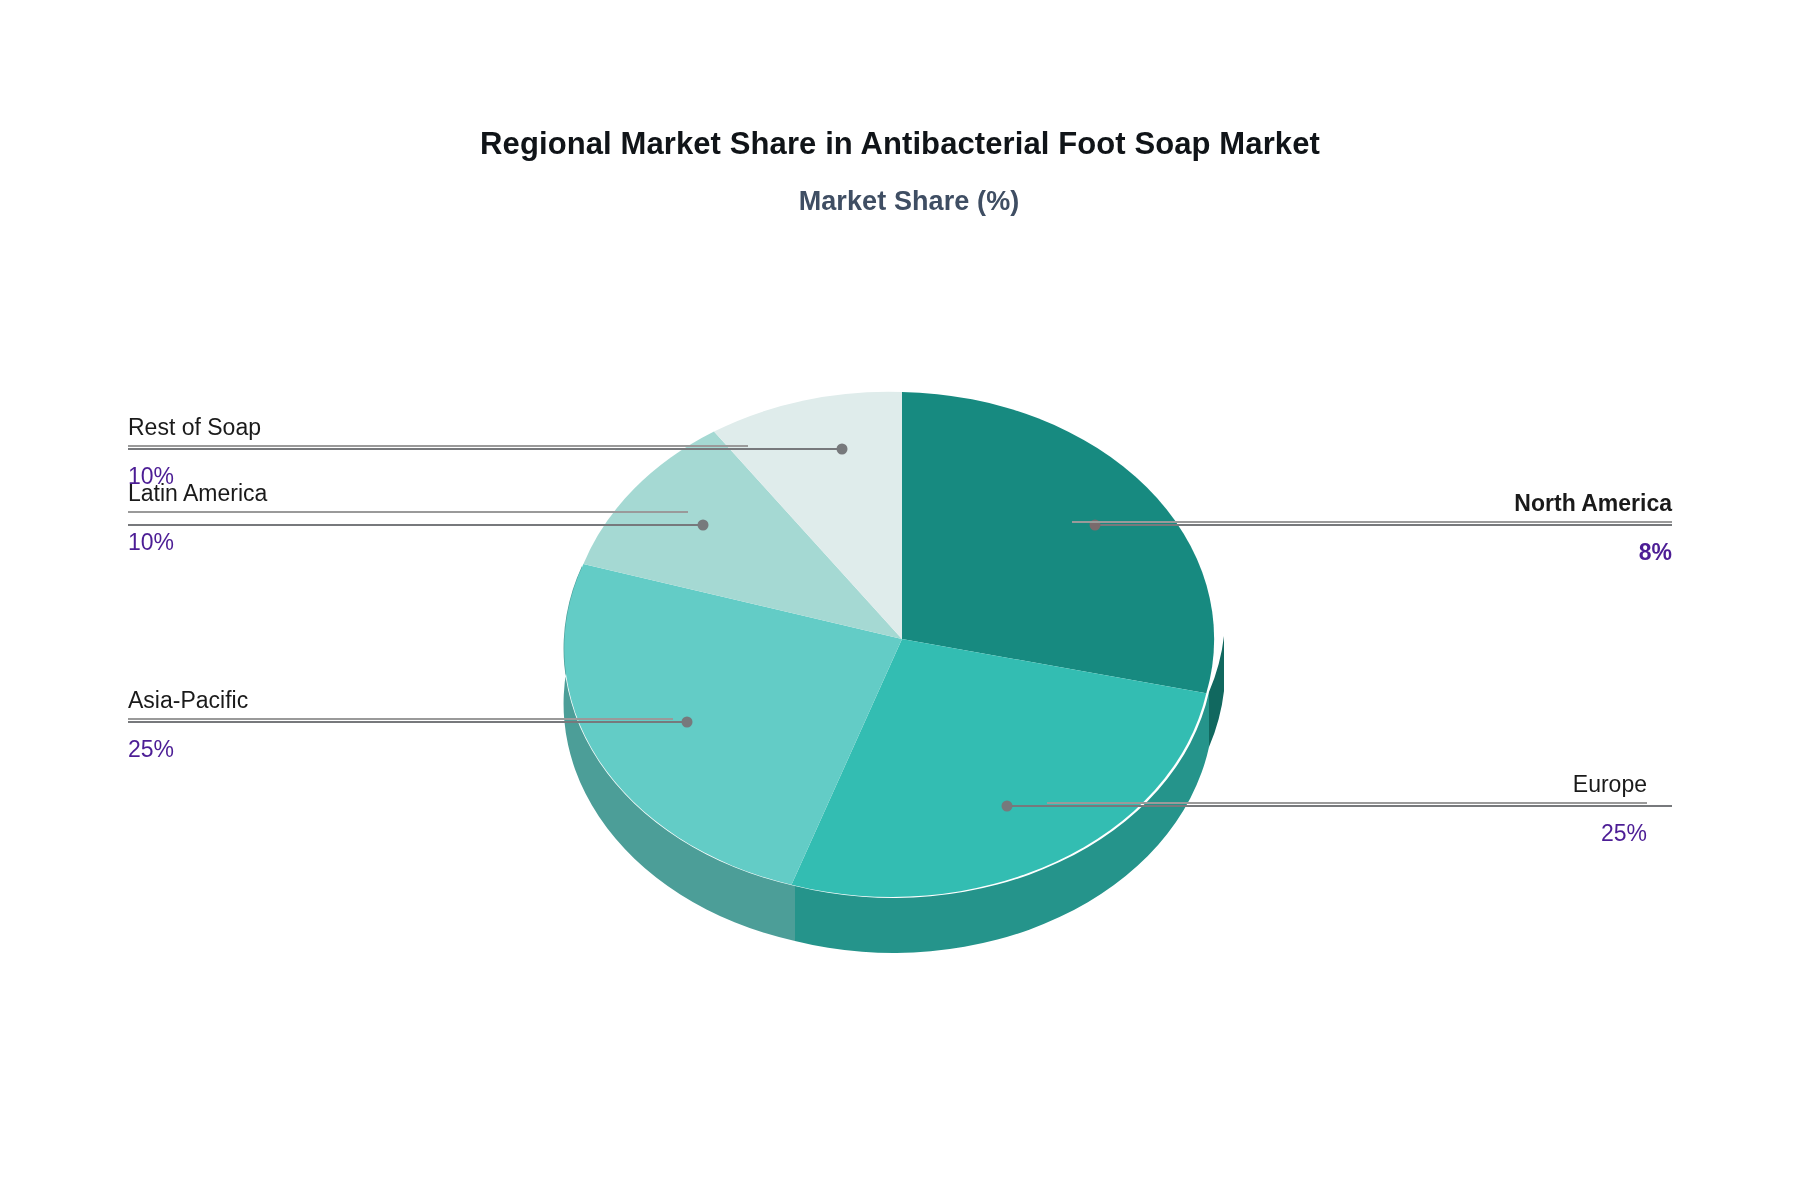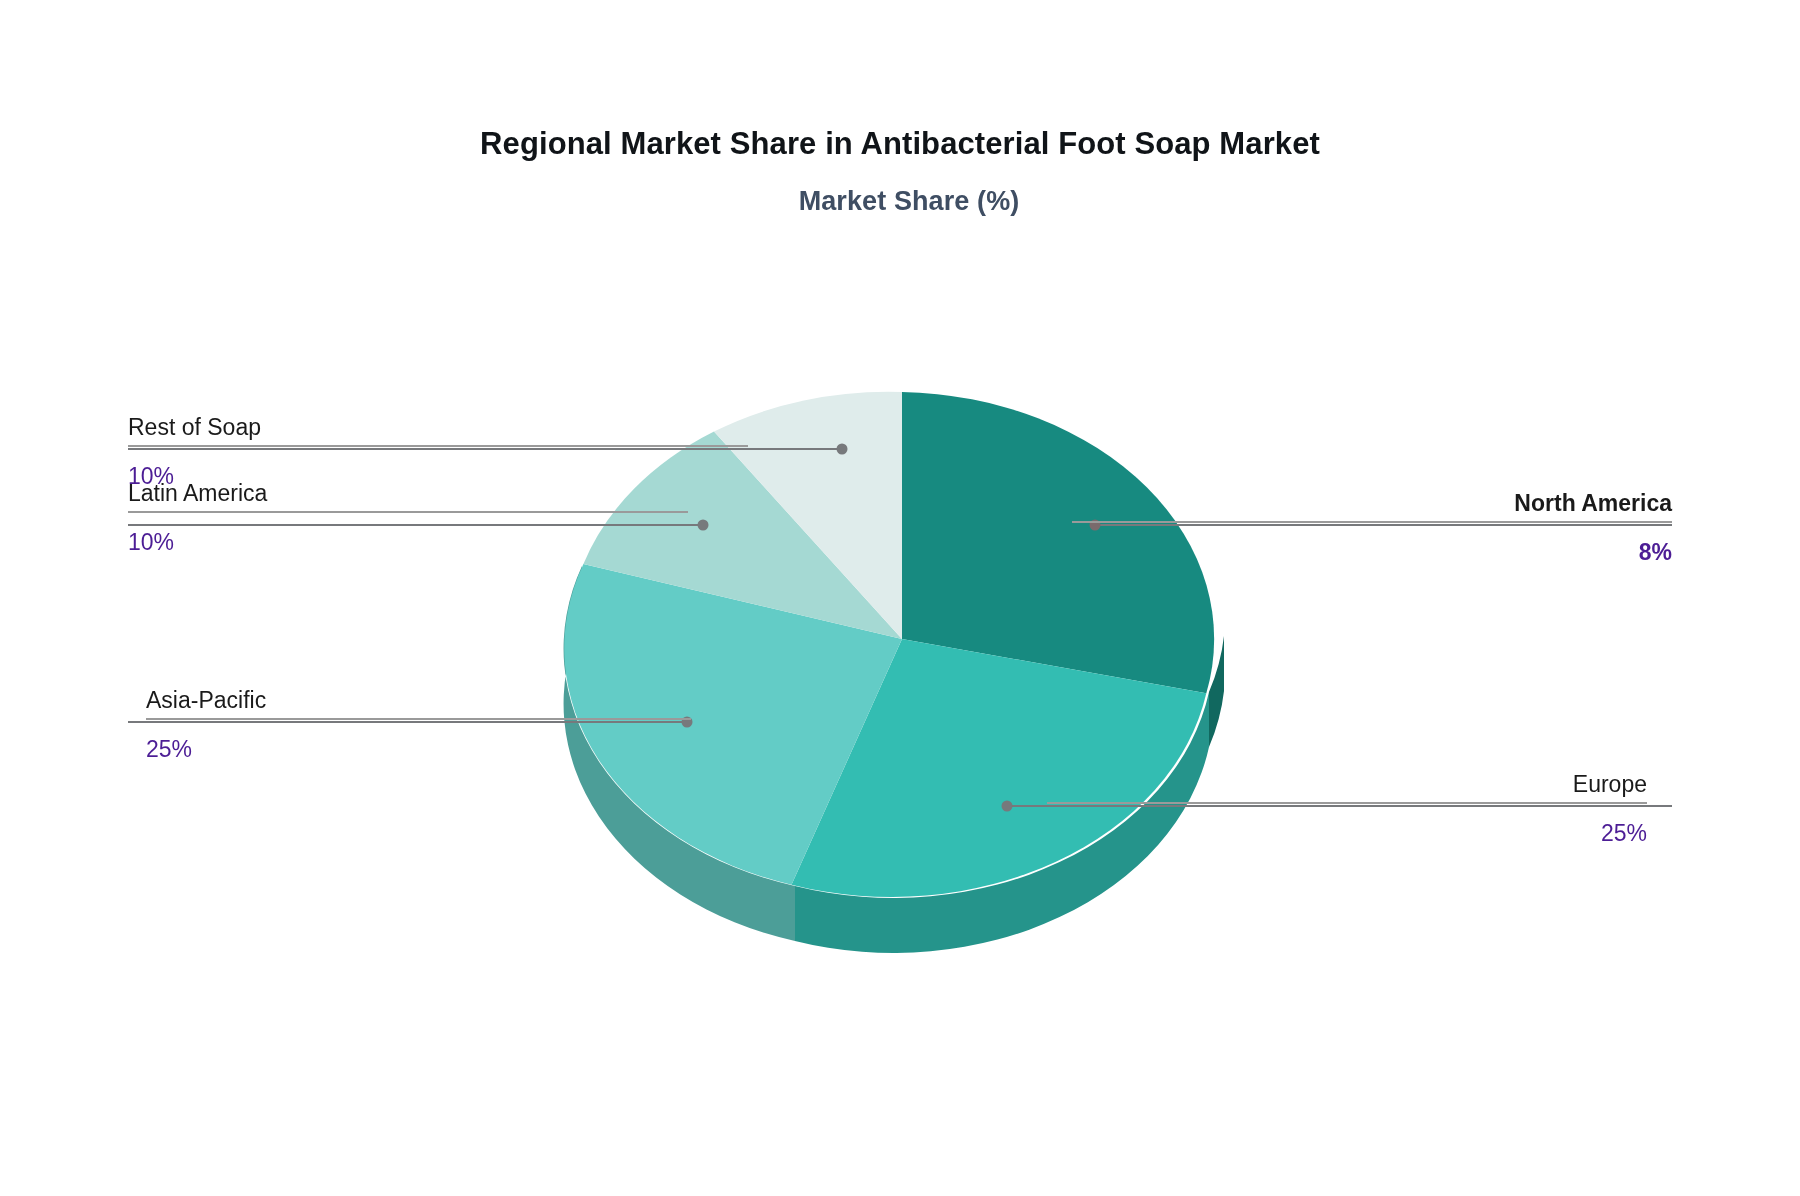--- a/index.html
+++ b/index.html
@@ -158,21 +158,21 @@
     <div class="rule"></div>
     <div class="value">10%</div>
   </div>
 
   <div class="callout left" style="left:128px; top:478px; width:560px;">
     <div class="name">Latin America</div>
     <div class="rule"></div>
     <div class="value">10%</div>
   </div>
 
-  <div class="callout left" style="left:128px; top:685px; width:545px;margin-left:18px;">
+  <div class="callout left" style="left:128px; top:685px; width:545px;">
     <div class="name">Asia-Pacific</div>
     <div class="rule"></div>
     <div class="value">25%</div>
   </div>
 
   <div class="callout right" style="left:1072px; top:488px; width:600px;font-weight:bold;">
     <div class="name">North America</div>
     <div class="rule"></div>
     <div class="value">8%</div>
   </div>

